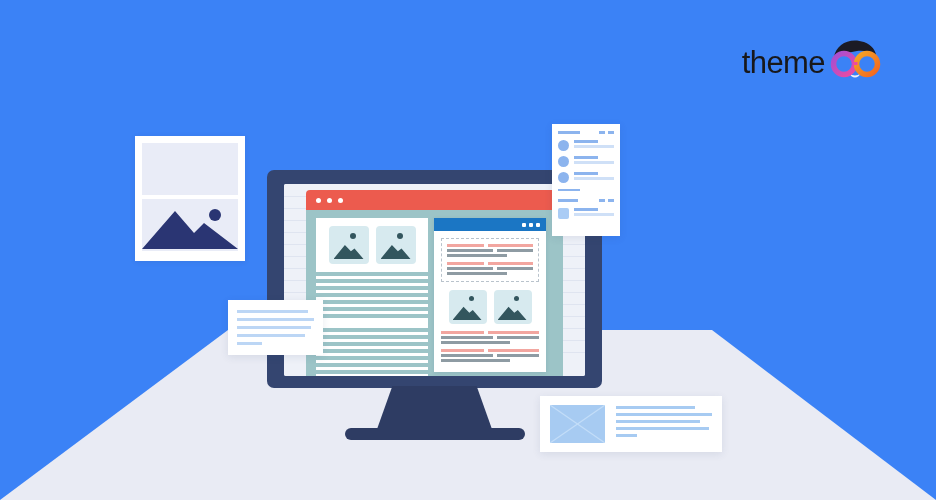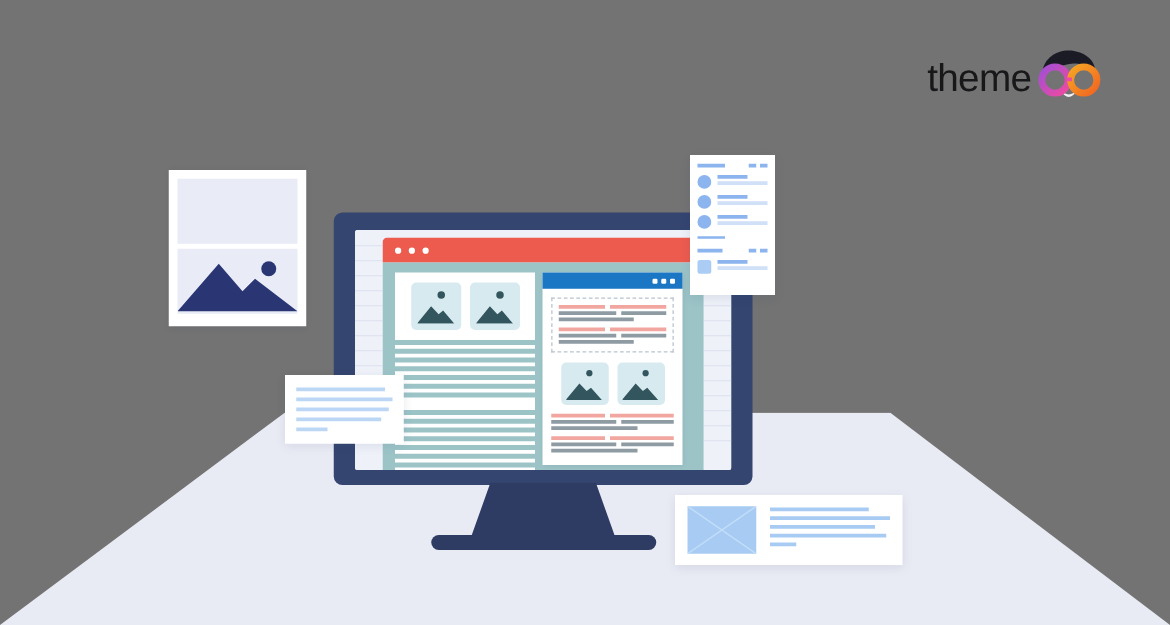--- a/index.html
+++ b/index.html
@@ -12,21 +12,21 @@
     background: #fbfbfc;
     font-family: "Liberation Sans", sans-serif;
     overflow: hidden;
     position: relative;
   }
   #stage {
     position: absolute;
     left: 0; top: 0;
     width: 936px;
     height: 500px;
-    background: #737373;
+    background: #3b82f6;
     overflow: hidden;
   }
 
   
   #ground {
     position: absolute;
     left: 0;
     top: 330px;
     width: 936px;
     height: 170px;

